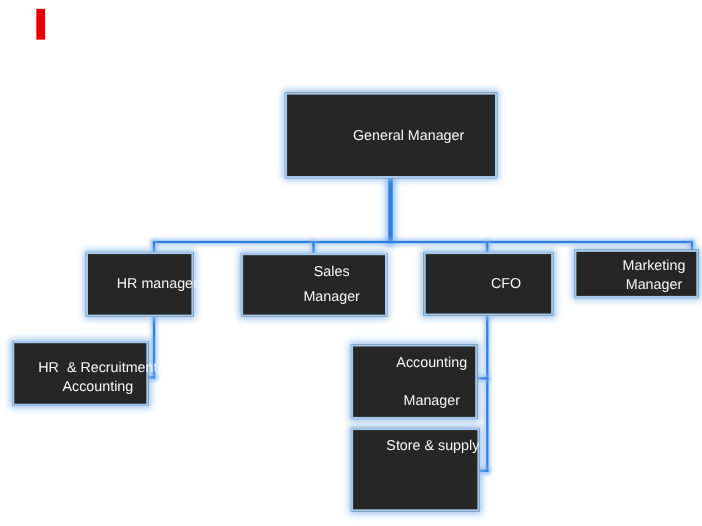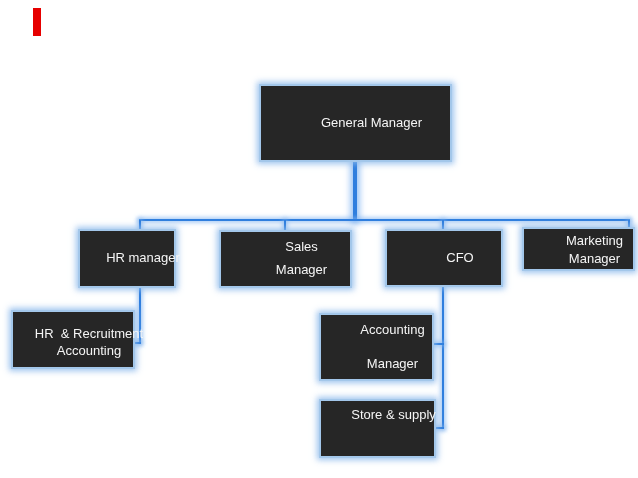--- a/index.html
+++ b/index.html
@@ -33,21 +33,21 @@
     padding-left:32px;
   }
   .node .line{white-space:pre;display:block;}
   #node-gm        {left:259px;top:84px; width:193px;height:78px;}
   #node-hr        {left:78px; top:229px;width:98px;height:59px;}
   #node-sales     {left:219px;top:230px;width:133px;height:58px;line-height:1.75;align-items:center;}
   #node-cfo       {left:385px;top:229px;width:118px;height:58px;}
   #node-marketing {left:522px;top:227px;width:113px;height:44px;justify-content:flex-start;padding-top:3px;}
   #node-specialist{left:11px; top:310px;width:124px;height:59px;justify-content:flex-start;padding-top:14px;line-height:1.3;}
   #node-accounting{left:319px;top:313px;width:115px;height:68px;gap:16px;}
-  #node-store     {left:319px;top:399px;width:117px;height:59px;justify-content:flex-start;padding-top:5px;}
+  #node-store     {left:319px;top:389px;width:117px;height:76px;justify-content:flex-start;padding-top:5px;}
   
   .conn{
     position:absolute;
     background:#2f7ede;
     box-shadow:0 0 4px 1.5px rgba(130,180,240,0.75);
   }
   .conn.thick{box-shadow:0 0 6px 2.5px rgba(120,175,240,0.8);}
   #conn-gm-stem        {left:353px;top:162px;width:4px; height:59px;}
   #conn-row2-horizontal{left:139px;top:219px;width:491px;height:2px;}
   #conn-drop-hr        {left:139px;top:220px;width:2px; height:10px;}

